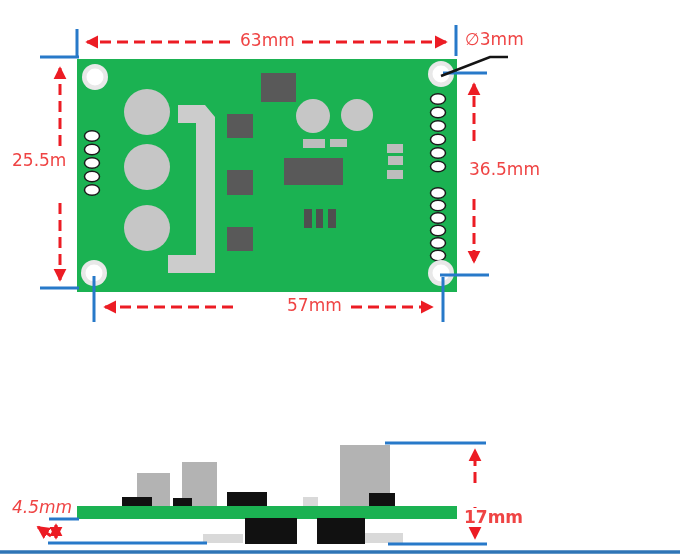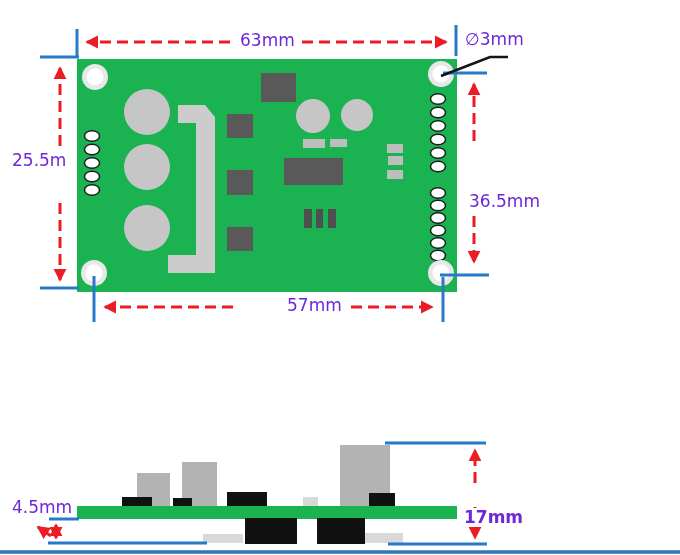--- a/index.html
+++ b/index.html
@@ -8,21 +8,21 @@
     width:680px;height:555px;
     background:#ffffff;
     overflow:hidden;
     font-family:"Liberation Sans", sans-serif;
   }
   .stage svg{position:absolute;left:0;top:0;}
   .dim-label{
     position:absolute;
     font-size:17px;
     line-height:19px;
-    color:#6d28d9;
+    color:#ef4444;
     background:#ffffff;
     padding:0 3px;
     white-space:nowrap;
     font-family:"DejaVu Sans","Liberation Sans",sans-serif;
   }
 </style>
 </head>
 <body>
 
 <div class="stage">
@@ -153,18 +153,18 @@
     </g>
 
     <polyline points="441,76 490,57 508,57" stroke="#141414" stroke-width="2.5" fill="none"></polyline>
 
     <line x1="0" y1="552" x2="680" y2="552" stroke="#2e75b6" stroke-width="3.5"></line>
   </svg>
 
   <div class="dim-label" style="left:237px;top:31px;">63mm</div>
   <div class="dim-label" style="left:9px;top:151px;">25.5m</div>
   <div class="dim-label" style="left:462px;top:30px;text-align:center;">∅3mm</div>
-  <div class="dim-label" style="left:466px;top:160px;margin-top:32px;">36.5mm</div>
+  <div class="dim-label" style="left:466px;top:160px;">36.5mm</div>
   <div class="dim-label" style="left:240px;top:296px;margin-left:44px;">57mm</div>
-  <div class="dim-label" style="left:9px;top:498px;">4.5mm</div>
+  <div class="dim-label" style="left:9px;top:498px;font-style:italic;">4.5mm</div>
   <div class="dim-label" style="left:461px;top:508px;font-weight:bold;">17mm</div>
 
 </div>
 
 </body></html>

